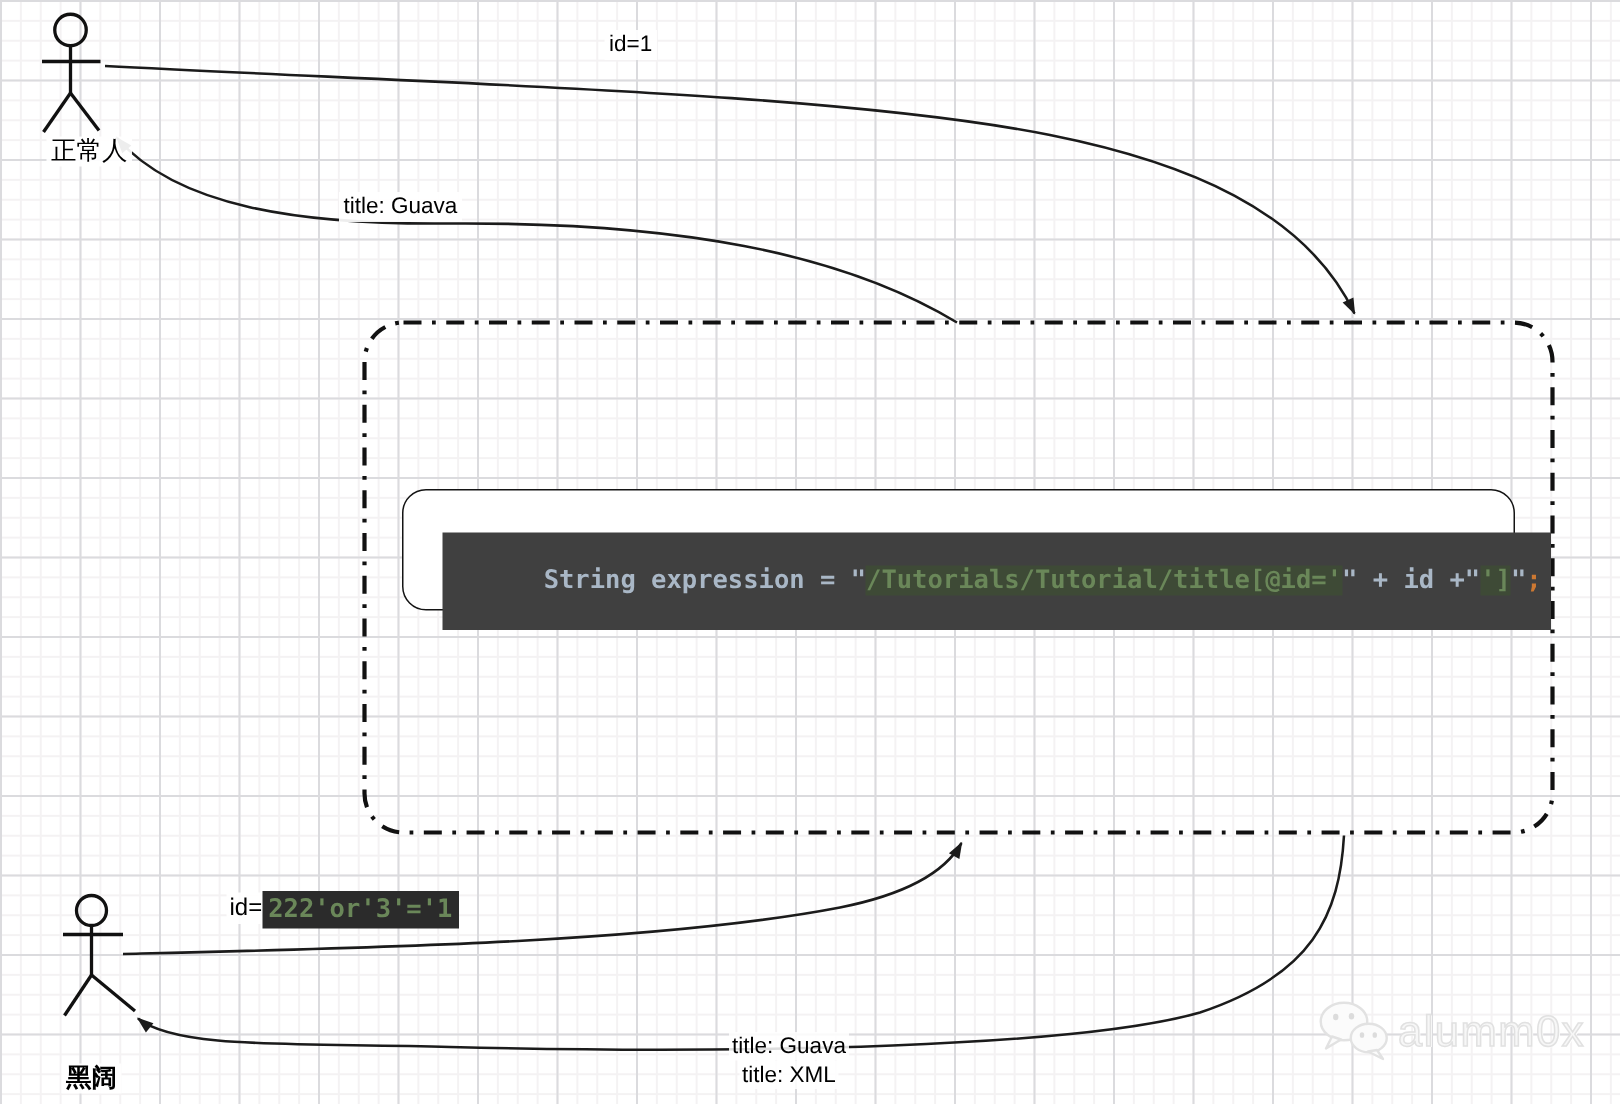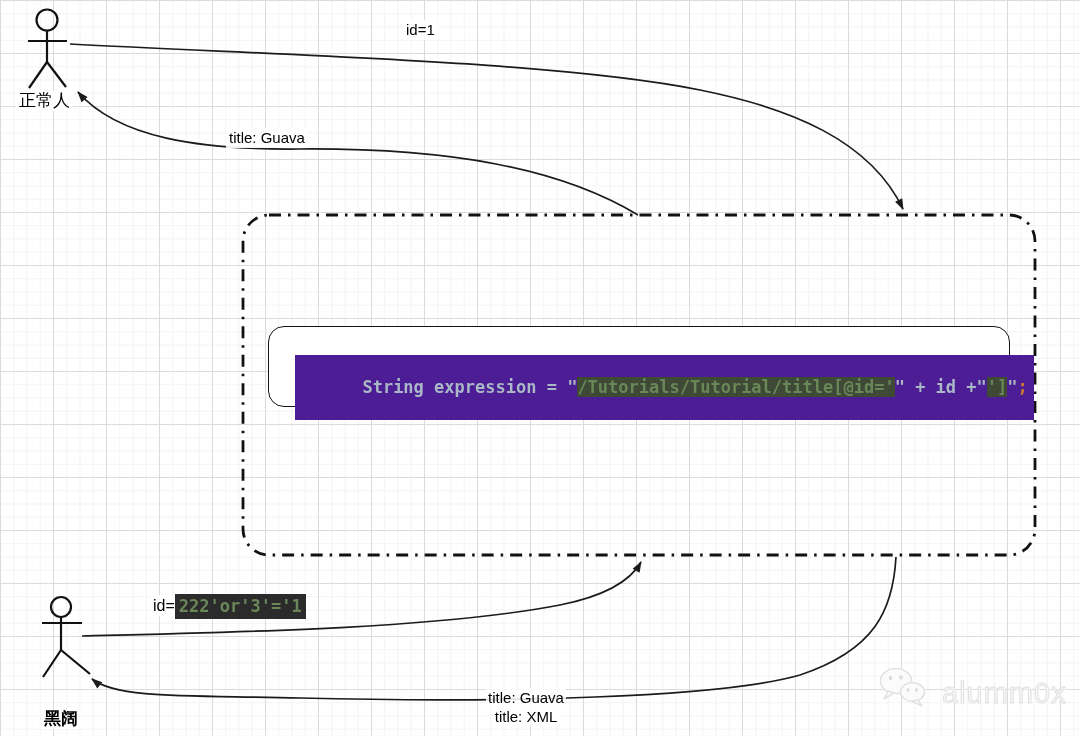--- a/index.html
+++ b/index.html
@@ -27,21 +27,21 @@
     line-height:18px;
   }
   .actor-lbl{font-size:17px;}
   .code-panel{
     position:absolute;left:268px;top:326px;width:742px;height:81px;
     background:#ffffff;border:1.5px solid #141414;border-radius:16px;
     box-sizing:border-box;
   }
   .code-line{
     position:absolute;left:26px;top:28px;
-    background:#4c1d95;
+    background:#404040;
     padding:2px 6px 3px 6px;
     font-family:"DejaVu Sans Mono","Liberation Mono",monospace;
     font-weight:bold;font-size:17px;line-height:20px;
     white-space:pre;
   }
   .seg-plain{color:#a9b7c6;}
   .seg-string-highlight{color:#6a8759;background:#3e4a36;}
   .seg-semicolon{color:#cc7832;}
   .payload-wrap{
     position:absolute;left:151px;top:596px;
@@ -56,21 +56,21 @@
     font-weight:bold;font-size:17px;color:#6a8759;
     background:#2b2b2b;padding:2px 4px 3px 4px;vertical-align:middle;
   }
   .resp-hacker{
     position:absolute;left:450px;top:688px;width:152px;
     text-align:center;font-size:15px;line-height:19px;color:#000;
   }
   .resp-hacker div{background:rgba(255,255,255,0.85);display:inline-block;padding:0 2px;}
   .watermark{
     position:absolute;left:878px;top:666px;
-    display:flex;align-items:flex-end;gap:14px;
+    display:flex;align-items:center;gap:4px;
   }
   .watermark-text{
     font-size:29px;letter-spacing:1px;
     color:#f7f7f7;
     -webkit-text-stroke:1px #e1e1e1;
     text-shadow:1px 1px 0 #ffffff;
   }
 </style>
 </head>
 <body>
@@ -101,21 +101,21 @@
       <line x1="61" y1="650" x2="43" y2="677"></line>
       <line x1="61" y1="650" x2="90" y2="674"></line>
     </g>
 
     <path d="M 70 44 C 300 56 560 62 700 90 C 790 108 870 140 903 209" fill="none" stroke="#1b1b1b" stroke-width="1.7" marker-end="url(#arrowhead)"></path>
     <path d="M 638 215 C 560 168 450 148 300 149 C 200 150 118 138 78 92" fill="none" stroke="#1b1b1b" stroke-width="1.7" marker-end="url(#arrowhead)"></path>
     <path d="M 82 636 C 250 632 440 628 560 605 C 610 595 632 578 641 562" fill="none" stroke="#1b1b1b" stroke-width="1.7" marker-end="url(#arrowhead)"></path>
     <path d="M 896 557 C 893 610 875 650 800 675 C 720 698 500 703 300 698 C 200 695 118 700 92 679" fill="none" stroke="#1b1b1b" stroke-width="1.7" marker-end="url(#arrowhead)"></path>
   </svg>
 
-  <div class="lbl actor-lbl" style="left:16px;top:91px;">正常人</div>
+  <div class="lbl actor-lbl" style="left:31px;top:91px;">正常人</div>
   <div class="lbl actor-lbl" style="left:41px;top:709px;font-weight:bold;">黑阔</div>
 
   <div class="lbl" style="left:392px;top:20px;margin-left:11px;">id=1</div>
   <div class="lbl" style="left:226px;top:128px;">title: Guava</div>
 
   <div class="payload-wrap">
     <span class="payload-prefix">id=</span><span class="payload-code">222'or'3'='1</span>
   </div>
 
   <div class="resp-hacker">

